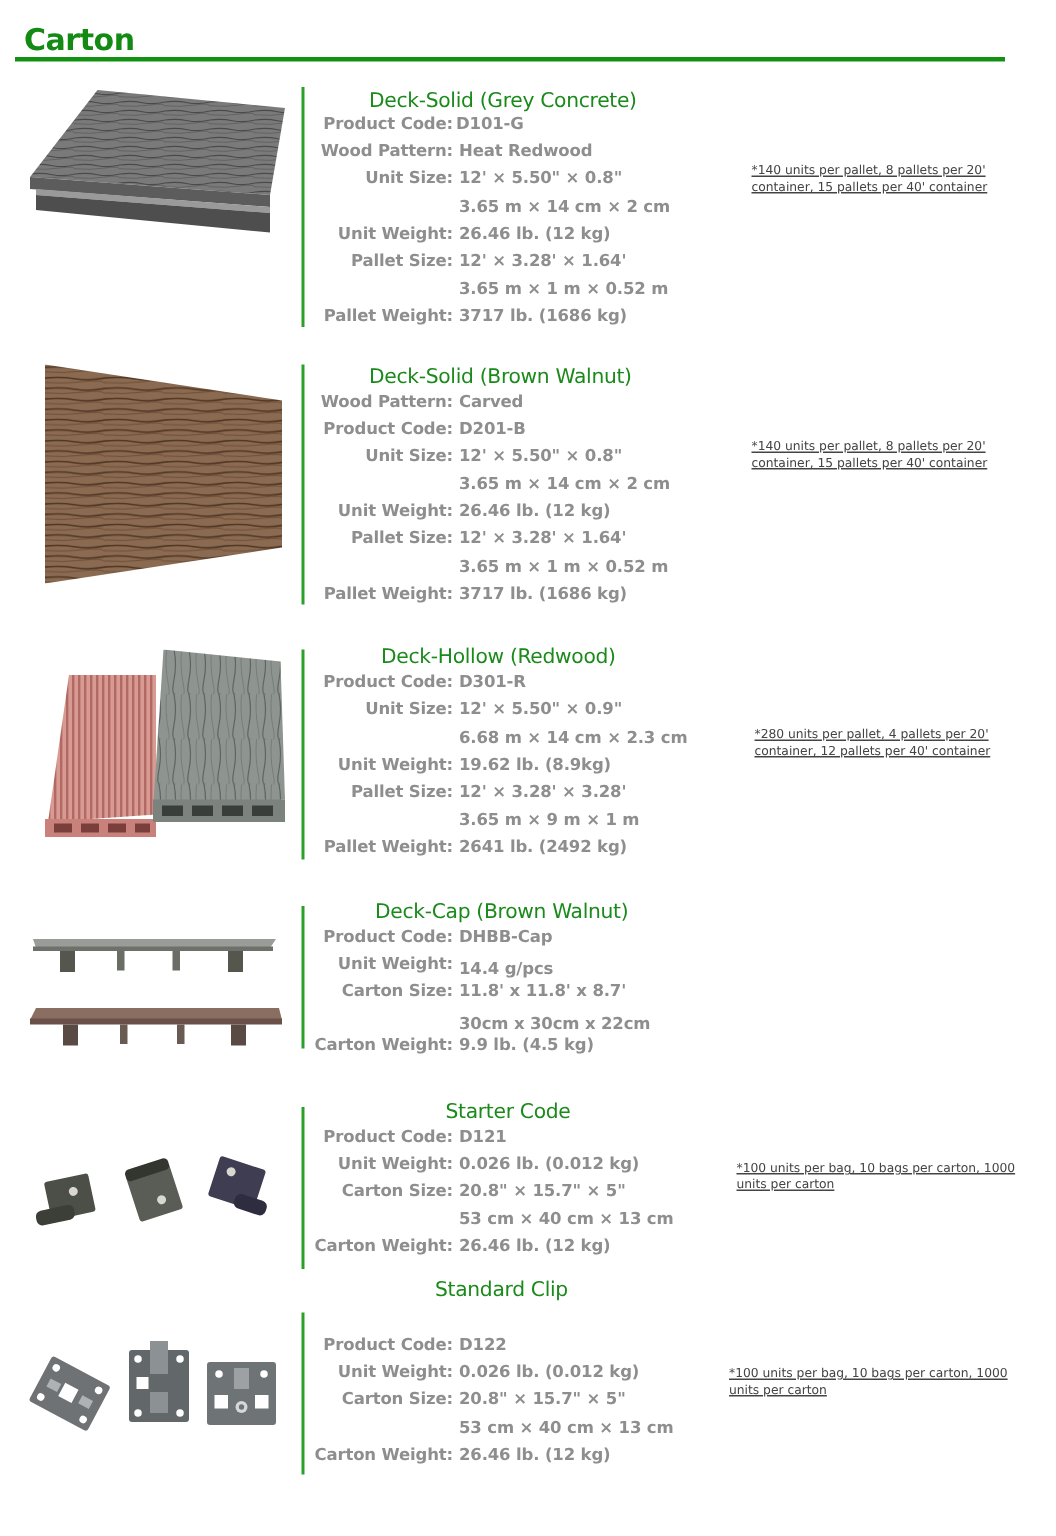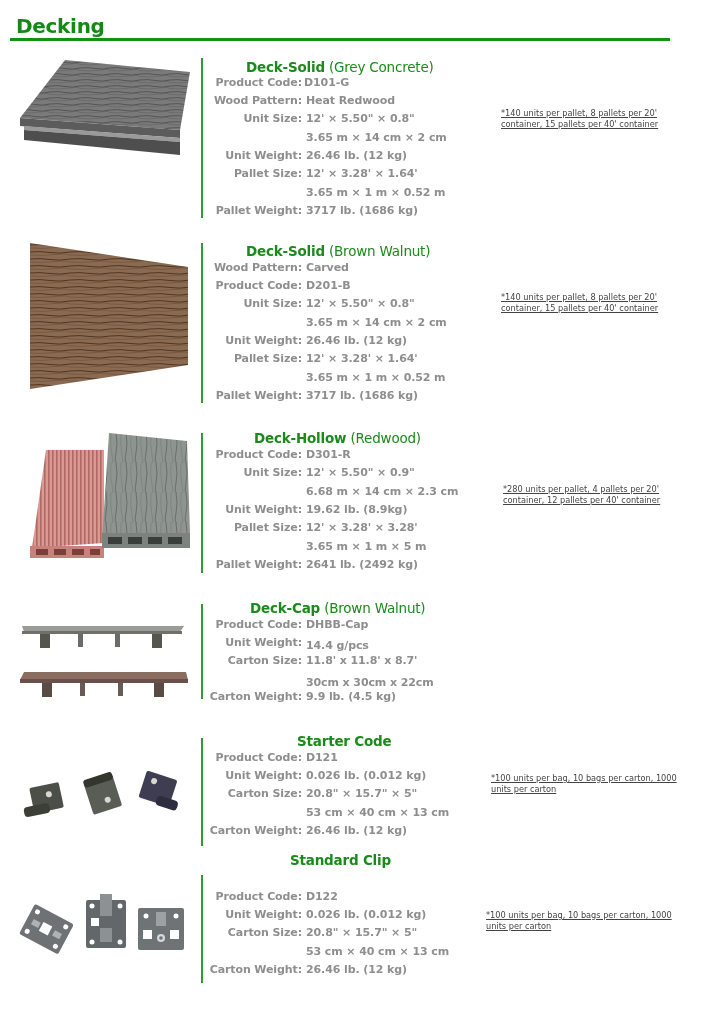--- a/index.html
+++ b/index.html
@@ -13,33 +13,33 @@
   }
   .title-rule {
     position: absolute; left: 10px; top: 38px; width: 660px; height: 3px; background: #139113;
   }
   .vbar { position: absolute; left: 201px; width: 2px; background: #2aa02a; }
   .pimg { position: absolute; }
 
   .pname {
     position: absolute; font-size: 13.5px; color: #1a8a1a; white-space: nowrap; letter-spacing: -0.2px;
   }
-  .pname b { font-weight: bold; }
+  .pname b { font-weight: normal; }
   .spec {
     position: absolute; font-size: 11px; font-weight: bold; color: #8e8e8e; white-space: nowrap; letter-spacing: -0.1px;
   }
   .spec .lbl { position: absolute; right: 0; text-align: left; }
   .note {
     position: absolute; font-size: 8.2px; color: #444; line-height: 10.5px; width: 200px; text-decoration: underline;
   }
 </style>
 </head>
 <body>
 
-<div class="page-title">Decking</div>
+<div class="page-title">Carton</div>
 <div class="title-rule"></div>
 
 <div>
   <svg class="pimg" style="left:20px;top:60px" width="170" height="118" viewBox="0 0 170 118">
     <defs>
       <pattern id="greyGrain" width="30" height="6" patternUnits="userSpaceOnUse">
         <rect width="30" height="6" fill="#7a7a7a"></rect>
         <path d="M0 2 Q8 1 15 2.5 T30 2" stroke="#4a4a4a" stroke-width="0.8" fill="none"></path>
         <path d="M0 4.5 Q10 5.5 20 4 T30 5" stroke="#5a5a5a" stroke-width="0.5" fill="none"></path>
       </pattern>
@@ -140,21 +140,21 @@
       <span class="lbl" style="top:18px">Unit Size:</span>
       <span class="lbl" style="top:55px">Unit Weight:</span>
       <span class="lbl" style="top:73px">Pallet Size:</span>
       <span class="lbl" style="top:110px">Pallet Weight:</span>
     </div>
     <span style="position:absolute;left:94px;top:0">D301-R</span>
     <span style="position:absolute;left:94px;top:18px">12' × 5.50" × 0.9"</span>
     <span style="position:absolute;left:94px;top:37px">6.68 m × 14 cm × 2.3 cm</span>
     <span style="position:absolute;left:94px;top:55px">19.62 lb. (8.9kg)</span>
     <span style="position:absolute;left:94px;top:73px">12' × 3.28' × 3.28'</span>
-    <span style="position:absolute;left:94px;top:92px">3.65 m × 1 m × 5 m</span>
+    <span style="position:absolute;left:94px;top:92px">3.65 m × 9 m × 1 m</span>
     <span style="position:absolute;left:94px;top:110px">2641 lb. (2492 kg)</span>
   </div>
   <div class="note" style="left:503px;top:484px">*280 units per pallet, 4 pallets per 20' container, 12 pallets per 40' container</div>
 </div>
 
 <div>
   <svg class="pimg" style="left:18px;top:620px" width="170" height="80" viewBox="0 0 170 80">
     <polygon points="4,6 166,6 162,12 6,12" fill="#9a9c97"></polygon>
     <rect x="4" y="11" width="160" height="3" fill="#6e706b"></rect>
     <rect x="22" y="14" width="10" height="14" fill="#55574f"></rect>

